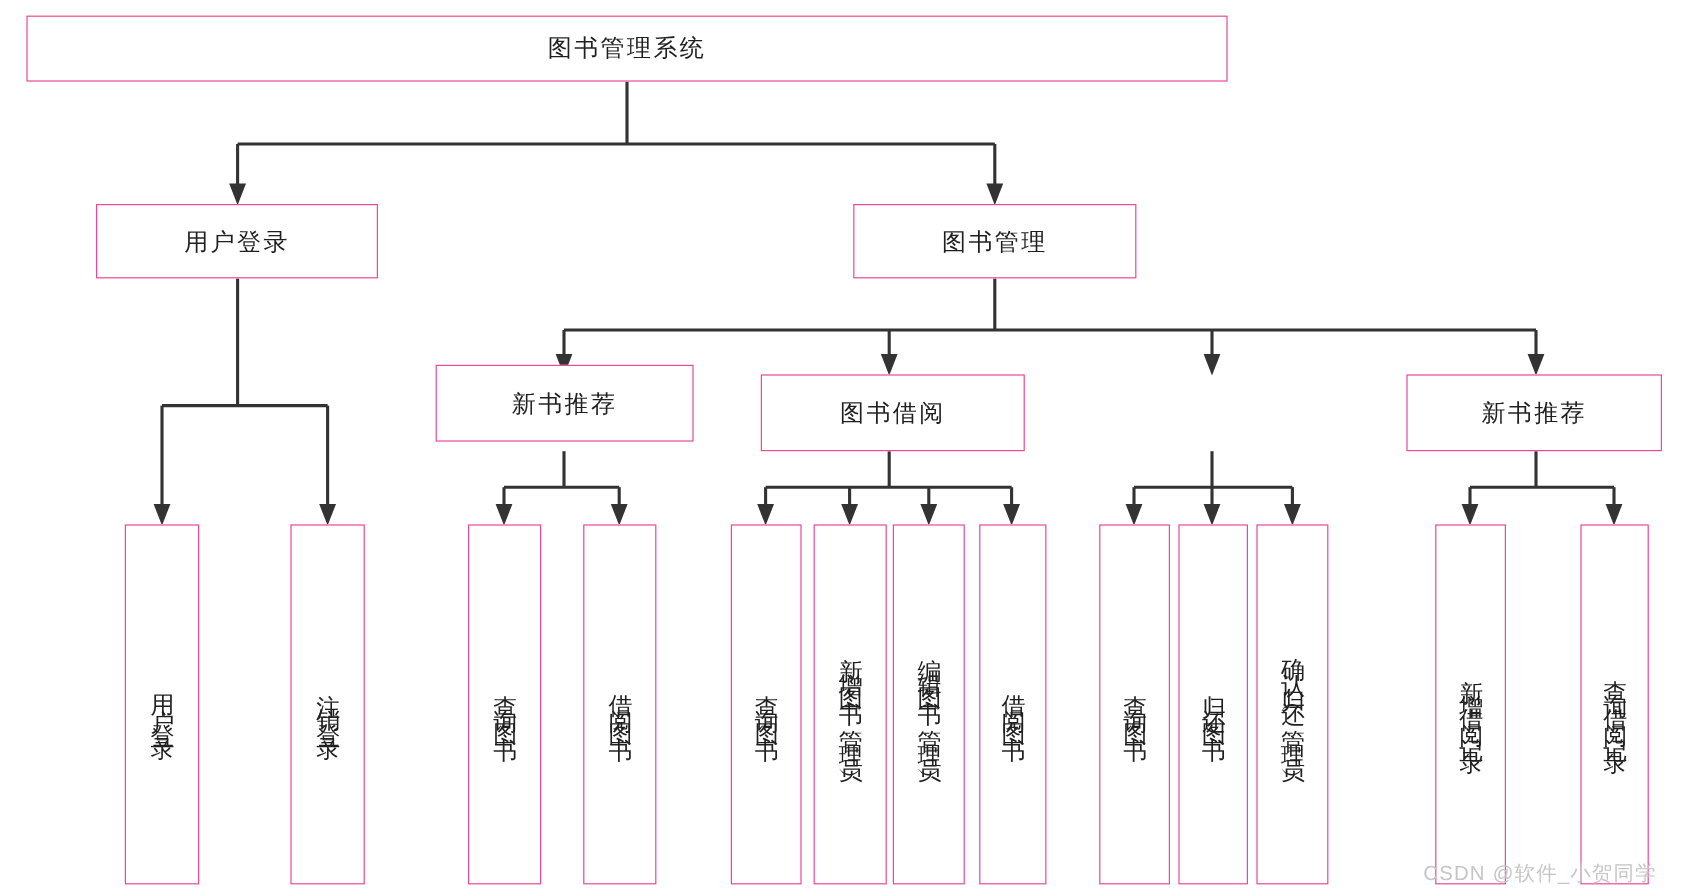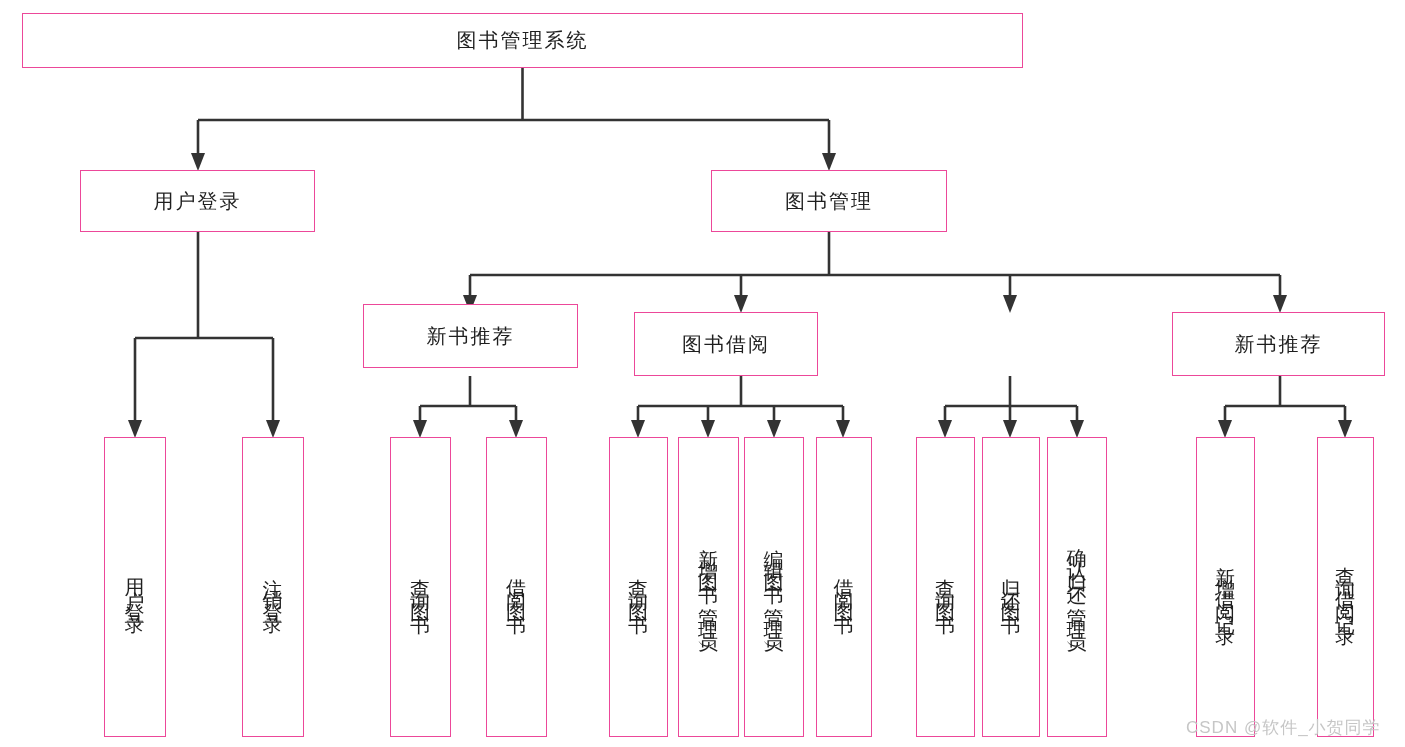--- a/index.html
+++ b/index.html
@@ -127,21 +127,21 @@
   <div class="box" style="left:80px; top:170px; width:235px; height:62px;">
     <span class="h-label">用户登录</span>
   </div>
   <div class="box" style="left:711px; top:170px; width:236px; height:62px;">
     <span class="h-label">图书管理</span>
   </div>
 
   <div class="box" style="left:363px; top:304px; width:215px; height:64px;">
     <span class="h-label">新书推荐</span>
   </div>
-  <div class="box" style="left:634px; top:312px; width:184px; height:64px;">
+  <div class="box" style="left:634px; top:312px; width:220px; height:64px;">
     <span class="h-label">图书借阅</span>
   </div>
   <div class="box" style="left:1172px; top:312px; width:213px; height:64px;">
     <span class="h-label">新书推荐</span>
   </div>
 
   <div class="box" style="left:104px; top:437px; width:62px; height:300px;">
     <span class="v-label">用户登录</span>
   </div>
   <div class="box" style="left:242px; top:437px; width:62px; height:300px;">

